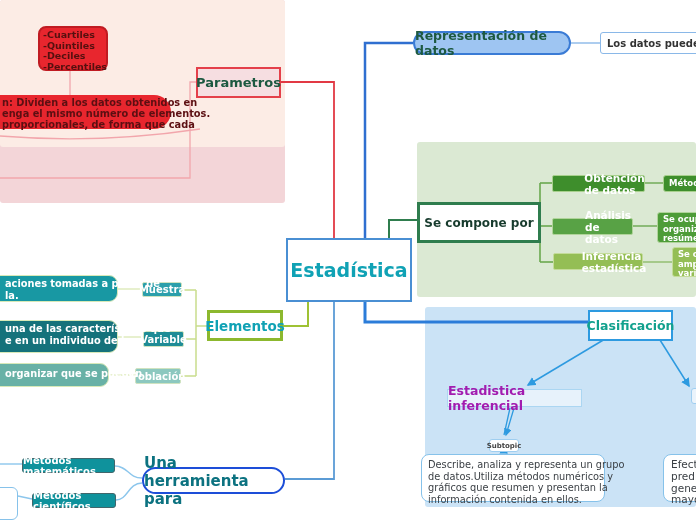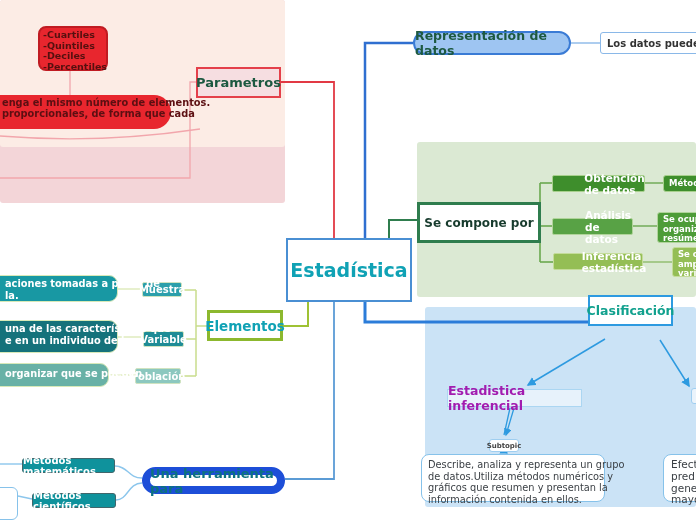--- a/index.html
+++ b/index.html
@@ -43,24 +43,24 @@
              color:#10a2b5;font-size:13.5px;display:flex;align-items:center;justify-content:center;}
   .tealdesc{background:#1898a3;border:1.5px solid #d8e9b8;border-radius:9px;color:#fff;
             font-size:9.8px;line-height:11.5px;padding:2px 0 0 86px;}
   .desc1{left:-82px;top:275px;width:200px;height:27px;}
   .desc2{left:-82px;top:320px;width:200px;height:33px;background:#15727b;}
   .desc3{left:-82px;top:363px;width:191px;height:24px;background:#68b1a6;padding-top:4px;}
   .metodbox{background:#0f929c;border:1.5px solid #41666b;border-radius:3px;color:#fff;font-size:10px;
             display:flex;align-items:center;justify-content:center;}
   .matematicos{left:22px;top:458px;width:93px;height:15px;}
   .cientificos{left:32px;top:493px;width:84px;height:15px;}
-  .herramienta{left:142px;top:467px;width:143px;height:27px;background:#fff;border:8px solid #1d4ed8;
-               border-radius:14px;color:#0c7280;font-size:13px;display:flex;align-items:center;justify-content:center;}
+  .herramienta{left:142px;top:467px;width:143px;height:27px;background:#fff;border:2px solid #1d4ed8;
+               border-radius:14px;color:#0c7280;font-size:15px;display:flex;align-items:center;justify-content:center;}
   .sliverleft{left:-10px;top:487px;width:28px;height:33px;background:#fff;border:1.5px solid #86c2ea;border-radius:6px;}
-  .clasificacion{left:588px;top:295px;width:85px;height:31px;background:#fff;border:2.5px solid #2d9ae0;
+  .clasificacion{left:588px;top:310px;width:85px;height:31px;background:#fff;border:2.5px solid #2d9ae0;
                  color:#12a18e;font-size:12.5px;display:flex;align-items:center;justify-content:center;}
   .inferencial{left:447px;top:389px;width:135px;height:18px;background:rgba(255,255,255,0.55);
                border:1.5px solid #abd6f2;color:#a21caf;font-size:12.5px;display:flex;align-items:center;justify-content:center;}
   .subtopic{left:489px;top:439px;width:30px;height:13px;background:#fff;border:1px solid #9fcef0;border-radius:3px;
             color:#444;font-size:7px;display:flex;align-items:center;justify-content:center;}
   .descbox{left:421px;top:454px;width:184px;height:48px;background:#fff;border:1.5px solid #86c2ea;
            border-radius:8px;color:#3a3f44;font-weight:normal;font-size:9.8px;line-height:11.5px;padding:4px 0 0 6px;}
   .rightfrag{left:663px;top:454px;width:70px;height:48px;background:#fff;border:1.5px solid #86c2ea;
              border-radius:8px 0 0 8px;color:#3a3f44;font-weight:normal;font-size:10.5px;line-height:11.8px;padding:4px 0 0 7px;}
   .sliverright{left:691px;top:388px;width:24px;height:16px;background:#eaf3fb;border:1.5px solid #9fcef0;border-radius:3px;}
@@ -126,20 +126,21 @@
     <line x1="505" y1="452" x2="507" y2="453" stroke="#2d9ae0" stroke-width="1.3" marker-end="url(#arrow)"></line>
   </svg>
 
   <div class="node quantiles">
     <div class="nowrap">-Cuartiles</div>
     <div class="nowrap">-Quintiles</div>
     <div class="nowrap">-Deciles</div>
     <div class="nowrap">-Percentiles</div>
   </div>
   <div class="node bigred">
+    <div class="nowrap">n: Dividen a los datos obtenidos en</div>
     <div class="nowrap">enga el mismo número de elementos.</div>
     <div class="nowrap">proporcionales, de forma que cada</div>
   </div>
   <div class="node parametros">Parametros</div>
 
   <div class="node estadistica">Estadística</div>
 
   <div class="node pill-rep">Representación de datos</div>
   <div class="node losdatos">
     <span class="nowrap">Los datos pueden ser re</span>

